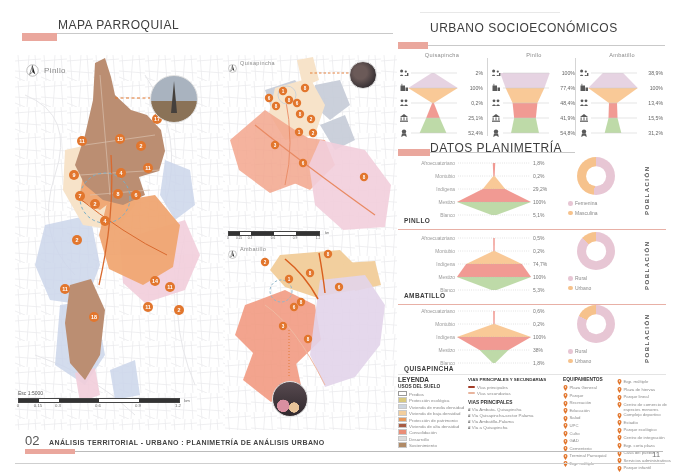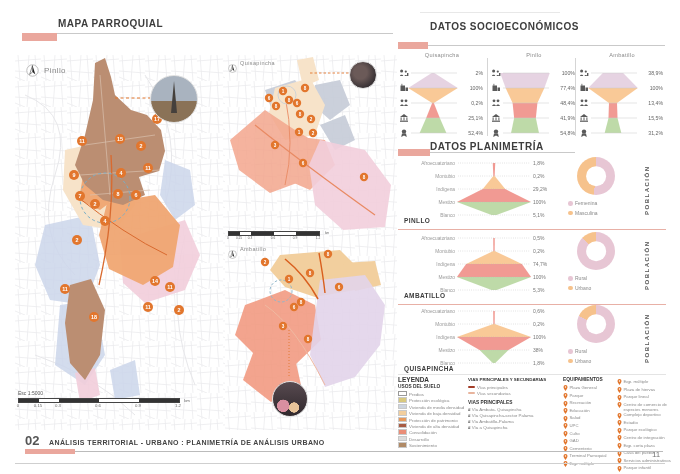--- a/index.html
+++ b/index.html
@@ -2,21 +2,21 @@
 <html><head>
 <meta charset="utf-8">
 <style>
   html,body{margin:0;padding:0;background:#888;}
   #page{position:relative;width:680px;height:474px;background:#ffffff;overflow:hidden;
         font-family:"Liberation Sans",sans-serif;color:#444;}
   .abs{position:absolute;}
   .hline{position:absolute;height:0;border-top:1px solid #c9c9c9;}
   .vline{position:absolute;width:0;border-left:1px solid #d5d5d5;}
   .pinkrect{position:absolute;background:#eaa79d;}
-  .hdr{position:absolute;font-weight:bold;color:#3d3d3d;letter-spacing:.5px;font-size:10px;}
+  .hdr{position:absolute;font-weight:normal;color:#3d3d3d;letter-spacing:.5px;font-size:12px;}
   .maplabel{position:absolute;color:#8a8a8a;letter-spacing:.4px;}
   .socio-title{position:absolute;width:100%;text-align:center;top:0;font-size:5.6px;color:#8a8a8a;letter-spacing:.3px;}
   .demotitle{position:absolute;font-size:6.5px;font-weight:bold;color:#3c3c3c;letter-spacing:.4px;}
   .donut{position:absolute;border-radius:50%;}
   .donut .hole{position:absolute;left:50%;top:50%;width:52%;height:52%;transform:translate(-50%,-50%);
                border-radius:50%;background:#fff;}
   .dlegend{position:absolute;font-size:5px;color:#8a8a8a;line-height:9.5px;}
   .dlegend .dot{display:inline-block;width:4.5px;height:4.5px;border-radius:50%;margin-right:2.5px;vertical-align:-0.5px;}
   .sidelabel{position:absolute;writing-mode:vertical-rl;transform:rotate(180deg);
              font-size:6px;font-weight:bold;color:#555;letter-spacing:1.5px;text-align:center;}
@@ -27,36 +27,36 @@
   .leg-list .ln{display:inline-block;width:7px;height:1.8px;margin-right:2px;vertical-align:1px;border-radius:1px;}
   .eq-list{position:absolute;font-size:4.3px;color:#8a8a8a;line-height:5.2px;}
   .eq-list .row{display:flex;align-items:flex-start;}
   .eq-list svg{flex:0 0 auto;margin:0.4px 1.5px 0 0;}
   .scalebar{position:absolute;}
   .scalebar .bar{display:flex;border:0.8px solid #444;height:3.2px;}
   .scalebar .seg{height:100%;}
   .scalebar .ticks{position:relative;font-size:4.3px;color:#666;height:6px;}
   .scalebar .ticks span{position:absolute;transform:translateX(-50%);}
   .photo{position:absolute;border-radius:50%;border:1px solid #e0e0e0;overflow:hidden;}
-  .footer-num{position:absolute;font-size:13px;font-weight:bold;color:#555;}
+  .footer-num{position:absolute;font-size:13px;font-weight:normal;color:#555;}
   .footer-title{position:absolute;font-size:7px;font-weight:bold;color:#444;letter-spacing:.4px;}
   .pagenum{position:absolute;font-size:8px;color:#777;}
   .compass{position:absolute;}
 </style>
 </head>
 <body>
 
 <div id="page">
 
   <div class="hdr" style="left:58px;top:18px;">MAPA PARROQUIAL</div>
   <div class="pinkrect" style="left:22px;top:33px;width:35px;height:7.5px;"></div>
   <div class="hline" style="left:57px;top:33px;width:336px;"></div>
 
   <div class="hline" style="left:420px;top:12px;width:140px;border-color:#e8e8e8;"></div>
-  <div class="hdr" style="left:430px;top:21px;">DATOS SOCIOECONÓMICOS</div>
+  <div class="hdr" style="left:430px;top:21px;">URBANO SOCIOECONÓMICOS</div>
   <div class="pinkrect" style="left:398px;top:42px;width:30px;height:7px;"></div>
   <div class="hline" style="left:428px;top:45px;width:237px;"></div>
 
   <div class="hdr" style="left:430px;top:141px;">DATOS PLANIMETRÍA</div>
   <div class="pinkrect" style="left:398px;top:149px;width:32px;height:7px;"></div>
   <div class="hline" style="left:430px;top:152px;width:145px;"></div>
 
   <svg class="abs" style="left:15px;top:55px;" width="210" height="375" viewBox="0 0 210 375">
     <defs>
       <pattern id="stA" width="26" height="26" patternUnits="userSpaceOnUse">

